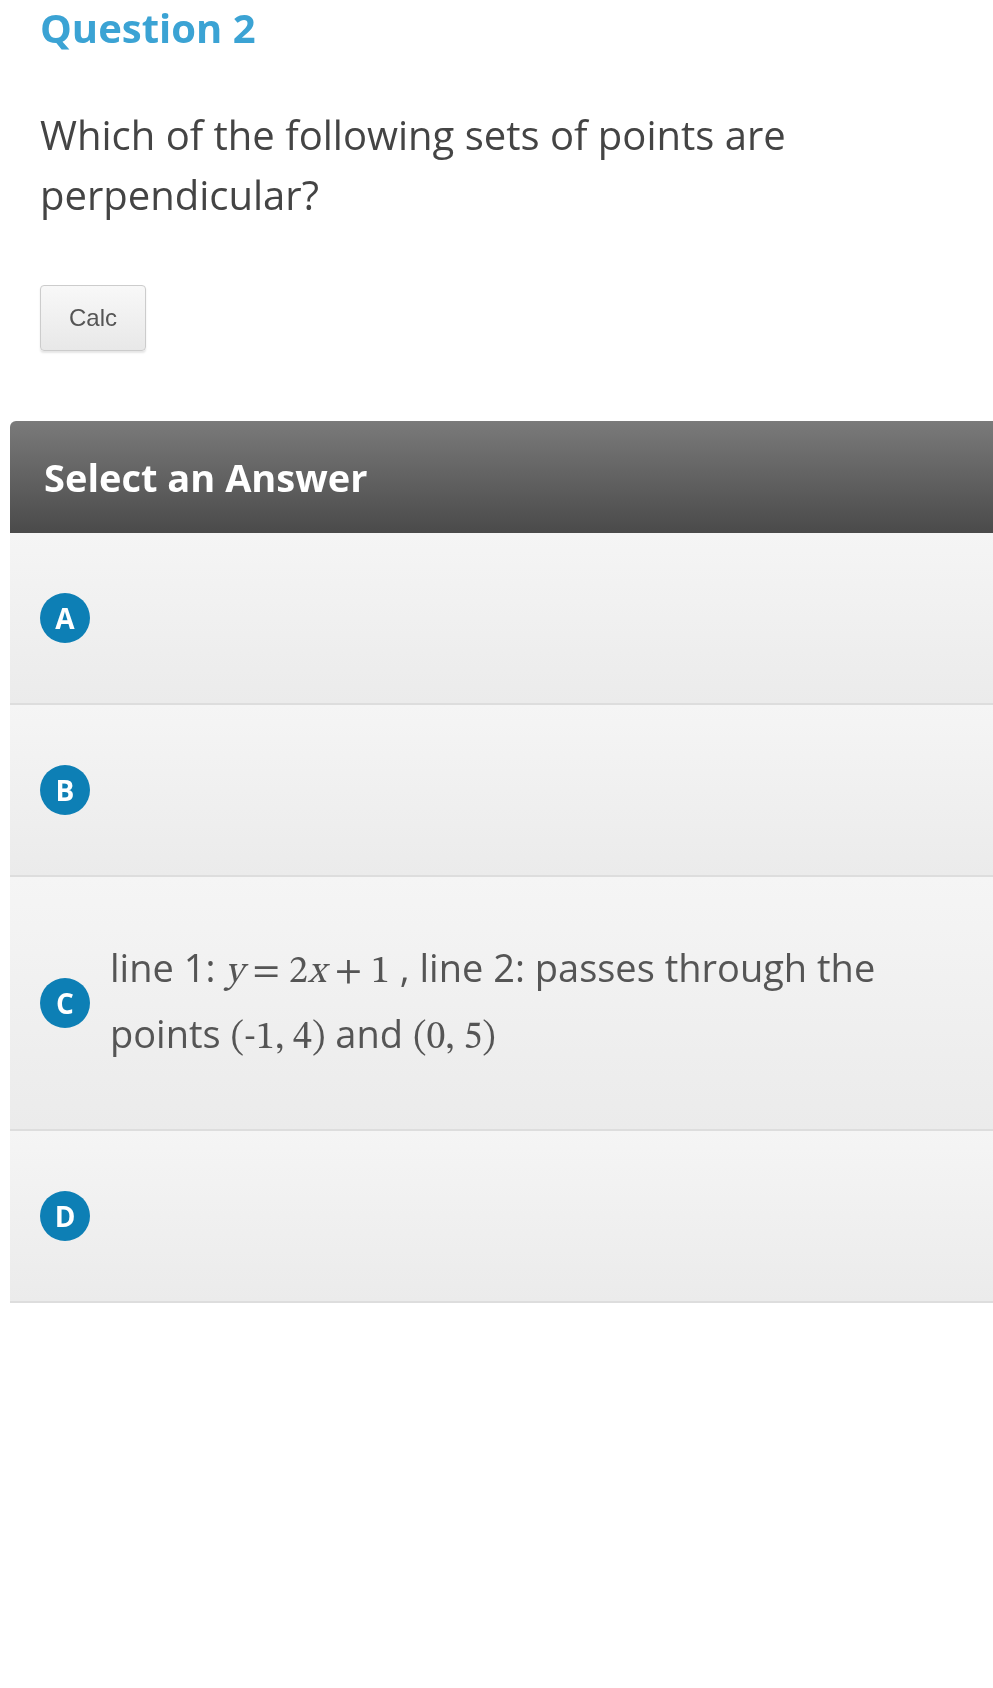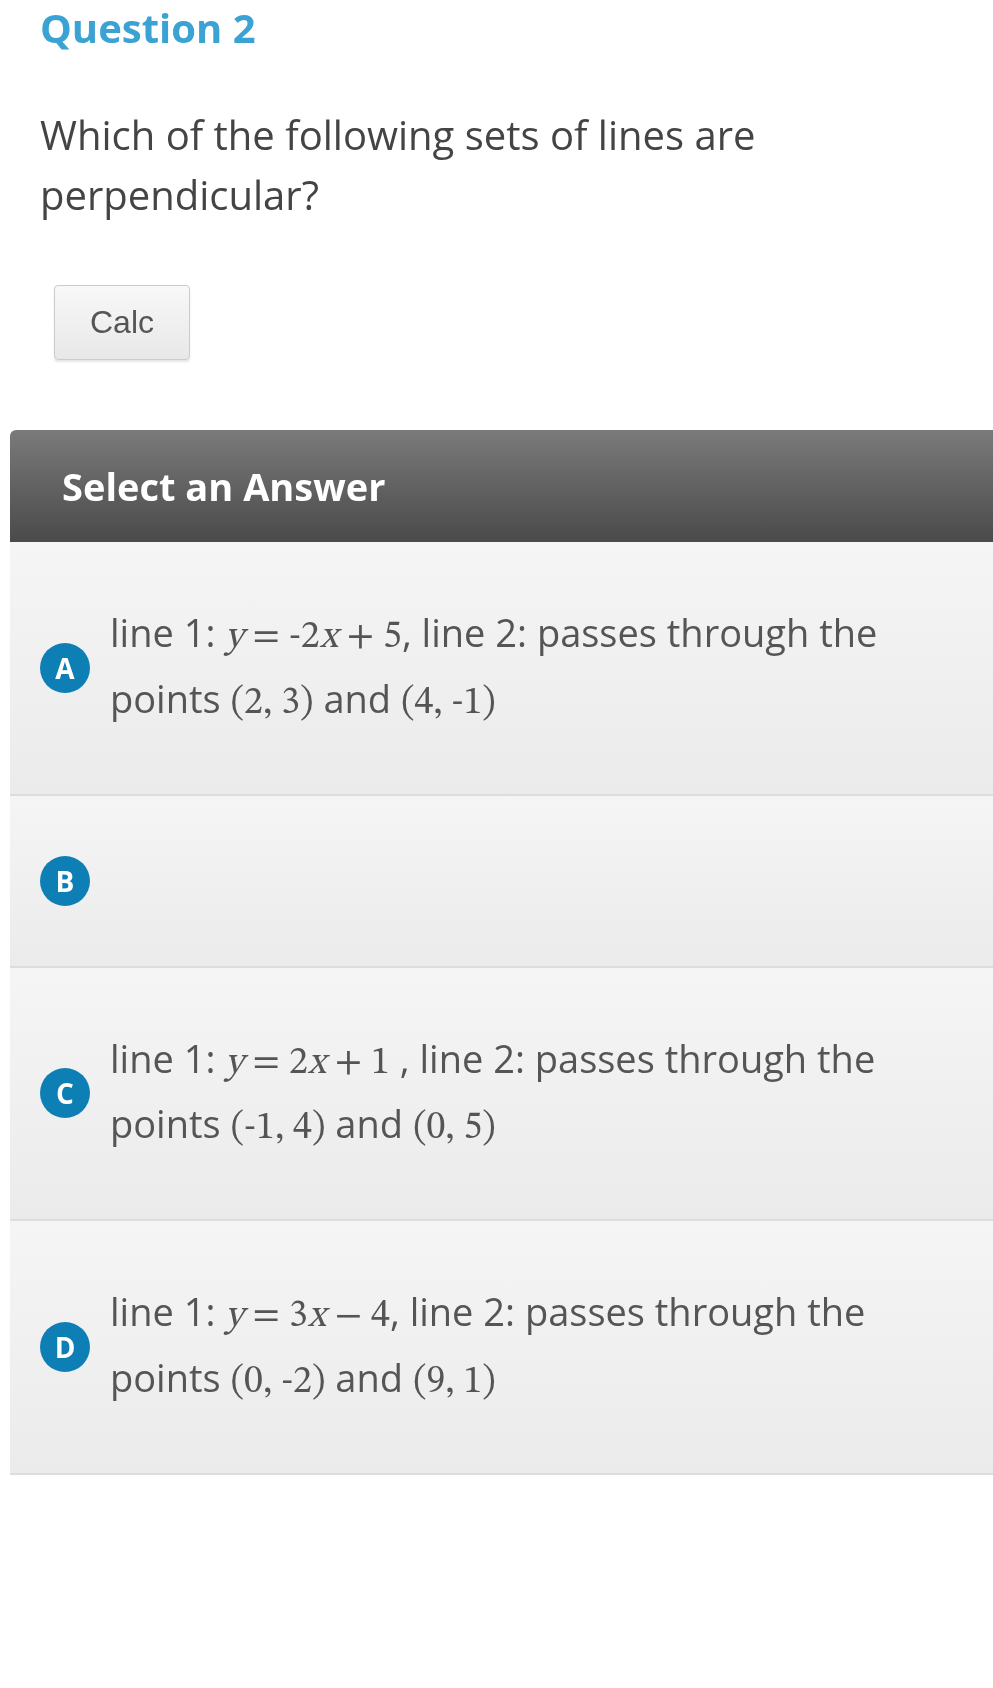--- a/index.html
+++ b/index.html
@@ -29,34 +29,33 @@
       color: #444;
       font-size: 40px;
       line-height: 1.5;
       margin-bottom: 60px;
     }
     .calc-button {
       display: inline-block;
       background: linear-gradient(to bottom, #f8f8f8, #e8e8e8);
       border: 1px solid #ccc;
       border-radius: 4px;
-      padding: 18px 35px;
-      font-size: 32px;
+      padding: 18px 28px;
+      font-size: 24px;
       color: #555;
       cursor: pointer;
-      margin-left: 14px;
       margin-bottom: 50px;
       box-shadow: 0 2px 2px rgba(0,0,0,0.1);
     }
     .select-header {
       background: linear-gradient(to bottom, #7a7a7a, #4a4a4a);
       color: #fff;
       font-size: 38px;
       font-weight: 700;
-      padding: 30px 52px;
+      padding: 30px 34px;
       margin-left: 10px;
       border-top-left-radius: 6px;
     }
     .answer-option {
       background: linear-gradient(to bottom, #f5f5f5, #ebebeb);
       padding: 60px 30px 60px 30px;
       margin-left: 10px;
       border-bottom: 2px solid #ddd;
       display: flex;
       align-items: center;
@@ -88,43 +87,37 @@
     .math-num {
       font-style: normal;
     }
   </style>
 </head>
 <body>
 
 <div class="container">
   <div class="question-header">
     <h1 class="question-title">Question 2</h1>
-    <p class="question-text">Which of the following sets of lines are perpendicular?</p>
+    <p class="question-text">Which of the following sets of points are perpendicular?</p>
     <button class="calc-button">Calc</button>
   </div>
 
   <div class="select-header">Select an Answer</div>
 
   <div class="answer-option">
     <div class="option-badge">A</div>
-    <div class="option-text">
-      <span>line 1:  </span><span class="math">y</span><span class="math math-num"> = </span><span class="math math-num">-2</span><span class="math">x</span><span class="math math-num"> + 5</span><span>, line 2: passes through the points </span><span class="math math-num">(2, 3)</span><span> and </span><span class="math math-num">(4, -1)</span>
-    </div>
   </div>
 
   <div class="answer-option">
     <div class="option-badge">B</div>
   </div>
 
   <div class="answer-option">
     <div class="option-badge">C</div>
     <div class="option-text">
       <span>line 1:  </span><span class="math">y</span><span class="math math-num"> = </span><span class="math math-num">2</span><span class="math">x</span><span class="math math-num"> + 1</span><span> , line 2: passes through the points </span><span class="math math-num">(-1, 4)</span><span> and </span><span class="math math-num">(0, 5)</span>
     </div>
   </div>
 
   <div class="answer-option">
     <div class="option-badge">D</div>
-    <div class="option-text">
-      <span>line 1:  </span><span class="math">y</span><span class="math math-num"> = </span><span class="math math-num">3</span><span class="math">x</span><span class="math math-num"> − 4</span><span>, line 2: passes through the points </span><span class="math math-num">(0, -2)</span><span> and </span><span class="math math-num">(9, 1)</span>
-    </div>
   </div>
 </div>
 
 </body></html>

